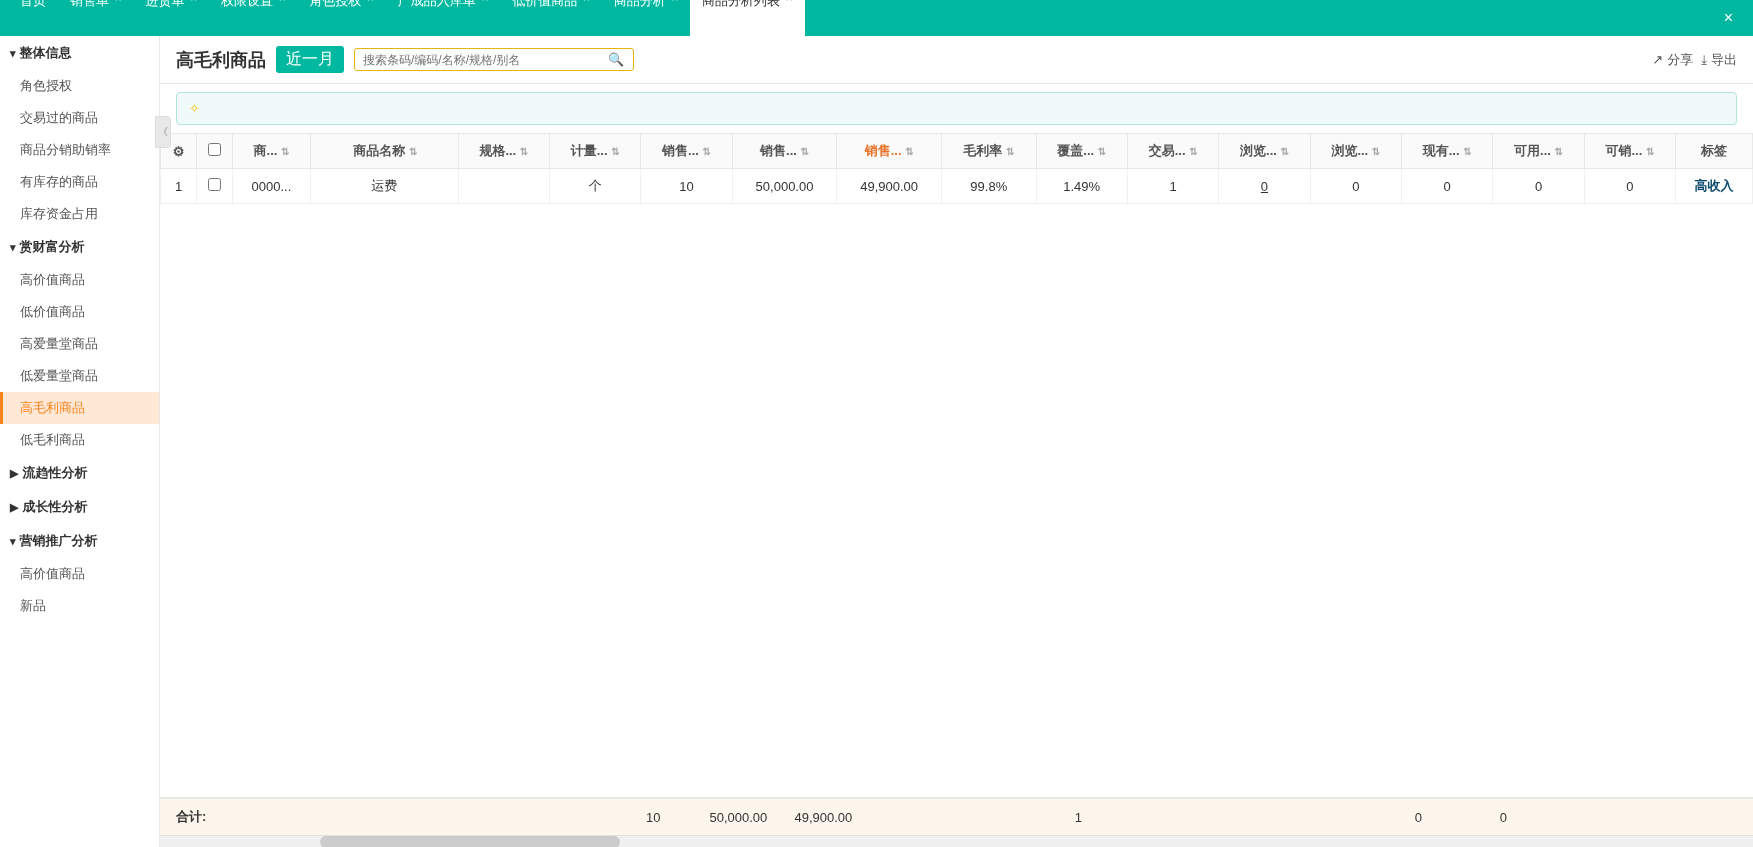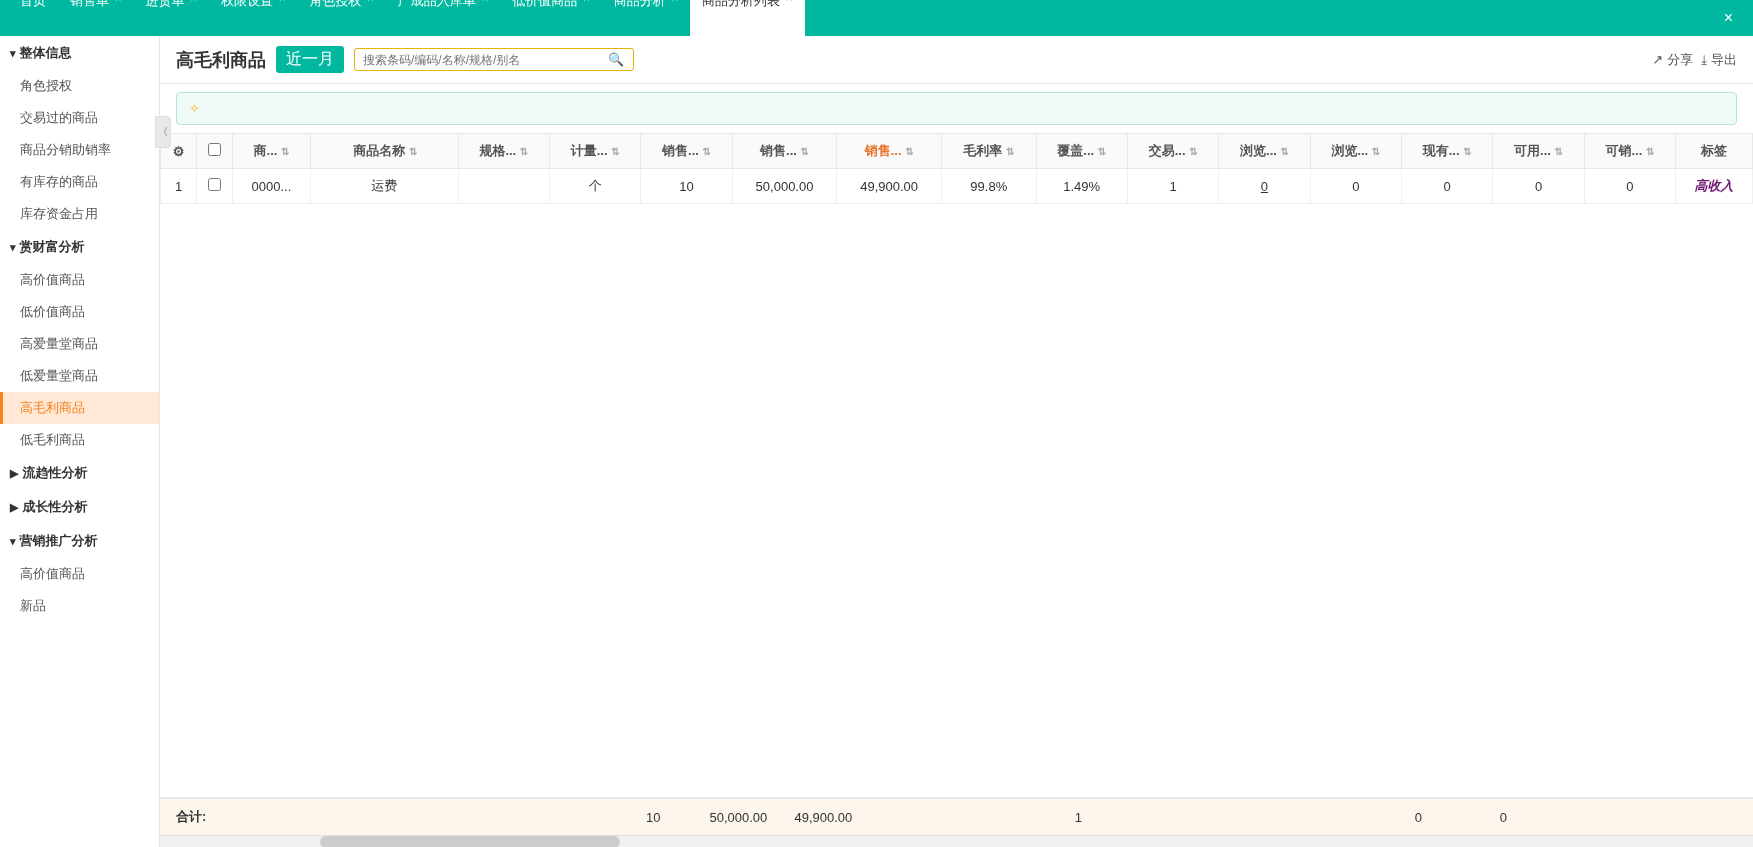--- a/index.html
+++ b/index.html
@@ -196,21 +196,21 @@
       z-index: 2;
     }
     thead th .sort-icon { color: #aaa; font-size: 10px; }
     tbody td {
       border: 1px solid #f0f0f0;
       padding: 8px 6px;
       text-align: center;
       color: #333;
       white-space: nowrap;
     }
-    .tag-high { color: #701a75; font-weight: bold; font-style: italic; }
+    .tag-high { color: #0c4a6e; font-weight: bold; }
     .underline { text-decoration: underline; color: #333; cursor: pointer; }
 
     
     .footer-row {
       border-top: 2px solid #e8e8e8;
       background: #fdf6ec;
       padding: 8px 16px;
       display: flex;
       align-items: center;
       gap: 5px;

